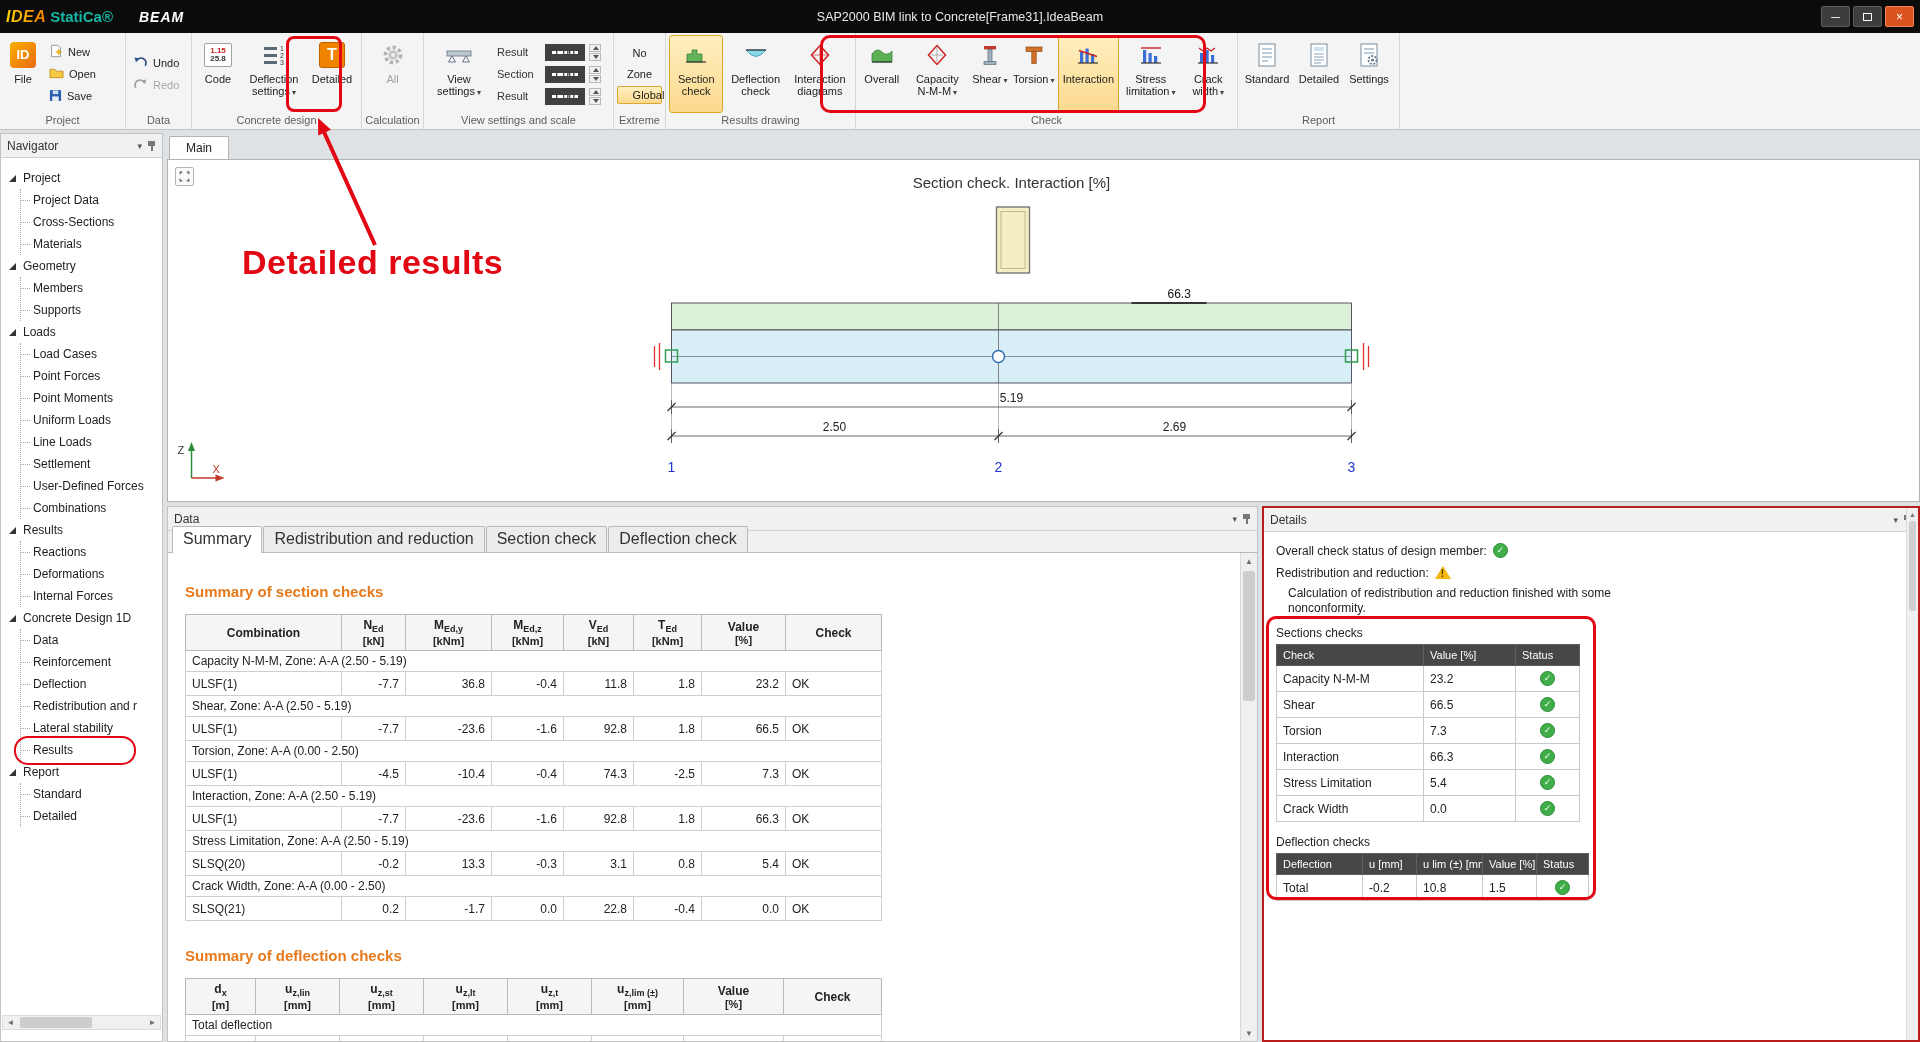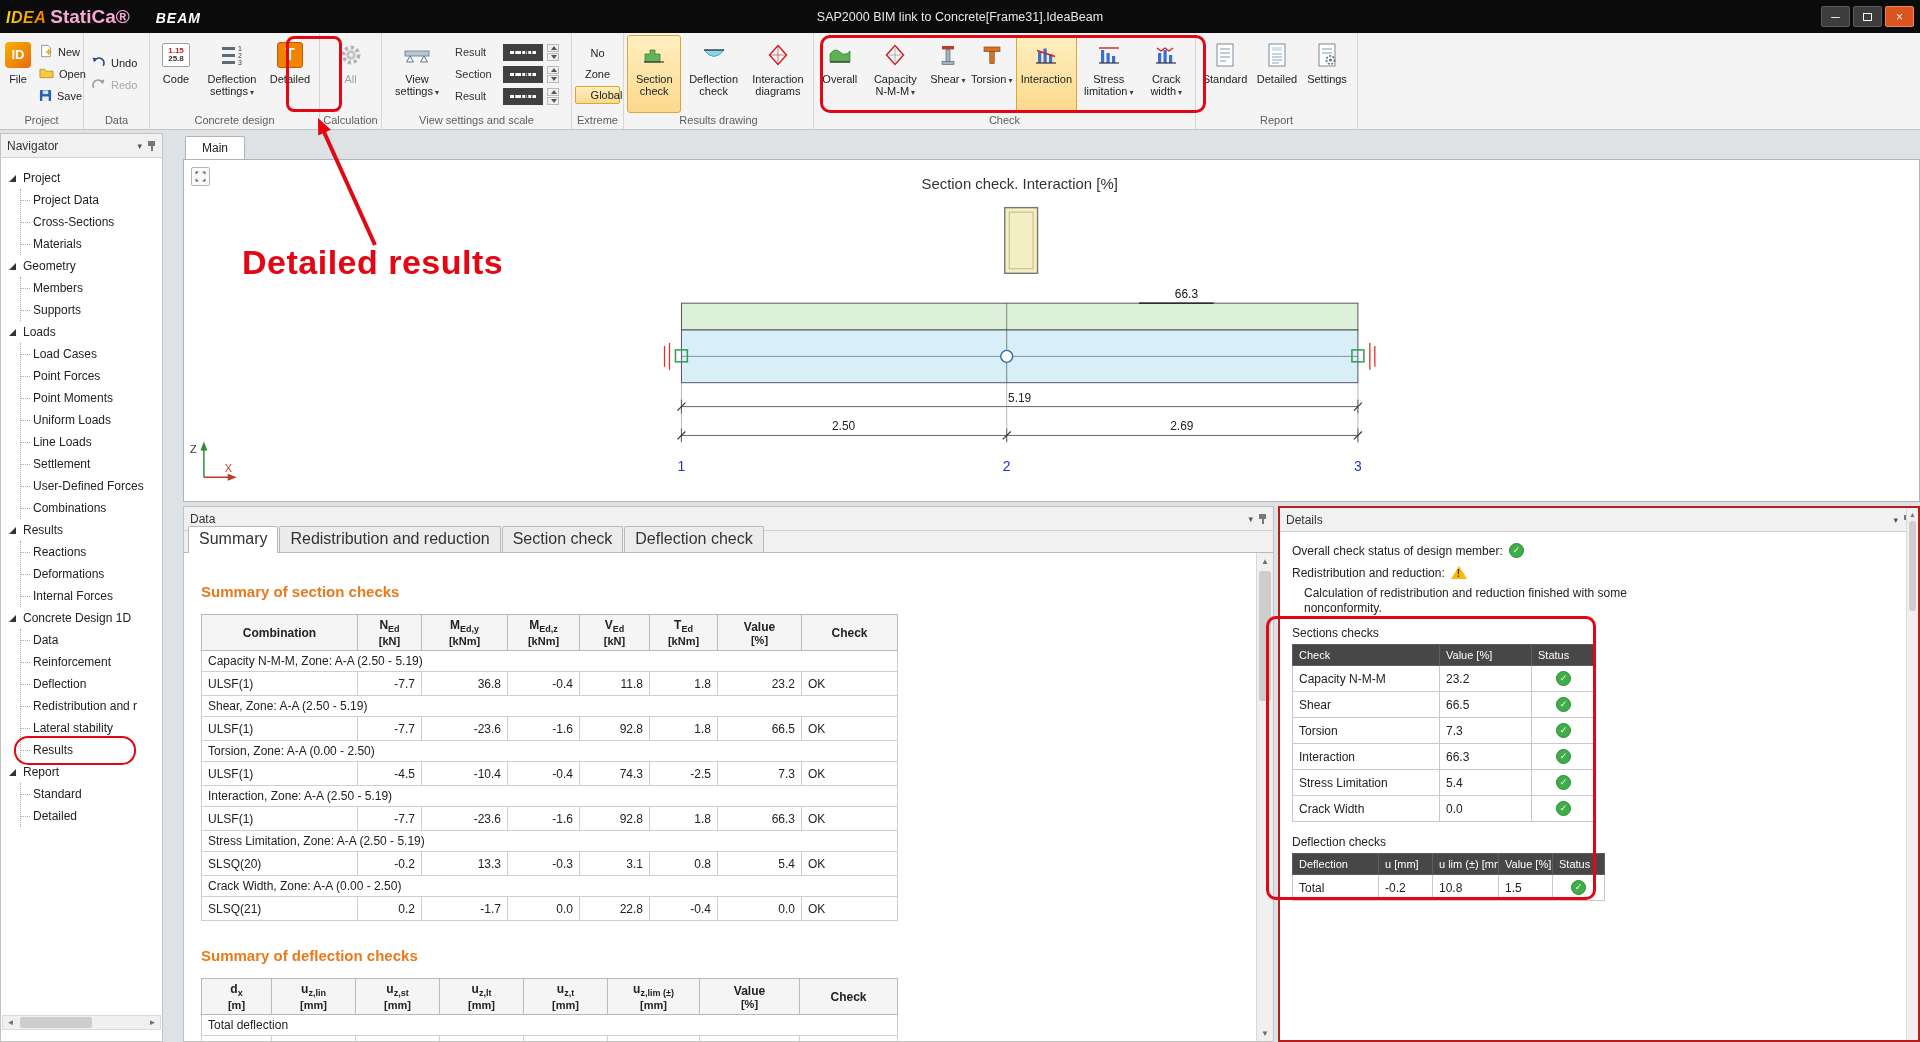--- a/index.html
+++ b/index.html
@@ -4,21 +4,21 @@
 <style>
   * { margin:0; padding:0; box-sizing:border-box; }
   html,body { width:1920px; height:1042px; overflow:hidden; }
   body { font-family:"Liberation Sans","DejaVu Sans",sans-serif; font-size:12px; color:#222; background:#dfe2e5; }
   #app { position:relative; width:1920px; height:1042px; background:#dfe2e5; }
 
   
   #titlebar { position:absolute; left:0; top:0; right:0; height:33px; background:#0b0b0b; display:flex; align-items:center; padding:0 6px; }
   .logo-wrap { display:flex; align-items:baseline; gap:4px; }
   .logo-idea { font-size:16px; font-weight:bold; font-style:italic; background:linear-gradient(90deg,#ffd500,#f07c00); -webkit-background-clip:text; background-clip:text; color:transparent; letter-spacing:.5px; }
-  .logo-statica { font-size:19px; font-weight:bold; color:#f9a8d4; }
+  .logo-statica { font-size:15px; font-weight:bold; color:#14b8a6; }
   .logo-beam { font-size:14px; font-weight:bold; font-style:italic; color:#fff; margin-left:22px; letter-spacing:1px;text-align:right; }
   #win-title { position:absolute; left:0; right:0; text-align:center; color:#e8e8e8; font-size:12.5px; pointer-events:none; }
   .winbtns { margin-left:auto; display:flex; z-index:2; }
   .winbtn { width:29px; height:21px; margin-left:3px; display:flex; align-items:center; justify-content:center; background:#3d3d3d; border:1px solid #5c5c5c; border-radius:2px; color:#fff; font-size:12px; line-height:1; }
   .winbtn.close { background:#d9541e; border-color:#ef8552; }
   .maxbox { width:9px; height:8px; border:1.5px solid #fff; display:inline-block; }
 
   
   #ribbon { position:absolute; left:0; top:33px; right:0; height:97px; background:#f4f4f4; border-bottom:1px solid #c3c3c3; display:flex; }
   .rgroup { border-right:1px solid #d6d6d6; display:flex; flex-direction:column; flex:0 0 auto; }
@@ -63,21 +63,21 @@
   .expander { width:8px; height:8px; position:relative; }
   .expander::before { content:""; position:absolute; left:0; top:1px; border-bottom:7px solid #333; border-left:7px solid transparent; }
   .nav-kids { margin-left:11px; border-left:1px dotted #a8a8a8; }
   .nav-item { position:relative; height:22px; display:flex; align-items:center; padding-left:12px; white-space:nowrap; }
   .nav-item::before { content:""; position:absolute; left:0; top:11px; width:9px; border-top:1px dotted #a8a8a8; }
   .nav-item.annotated::after { content:""; position:absolute; left:-7px; top:-3px; width:118px; height:25px; border:2.5px solid #e30613; border-radius:14px; pointer-events:none; }
   .h-scrollbar { position:absolute; left:1px; right:1px; bottom:11px; height:15px; background:#f0f0f0; border:1px solid #dcdcdc; display:flex; align-items:center; }
   .h-scrollbar .harr { width:15px; text-align:center; font-size:8px; color:#707070; }
   .h-scrollbar .hthumb { margin-left:2px; width:72px; height:11px; background:#cdcdcd; border-radius:2px; }
 
-  #main-col { position:absolute; left:167px; top:2px; right:0; bottom:0; display:flex; flex-direction:column;margin-left:16px; }
+  #main-col { position:absolute; left:167px; top:2px; right:0; bottom:0; display:flex; flex-direction:column; }
   #tabbar { height:26px; display:flex; align-items:flex-end; padding-left:2px; }
   .main-tab { background:#fff; border:1px solid #b3b3b3; border-bottom:none; padding:4px 16px 5px; font-size:12px; border-radius:2px 2px 0 0; position:relative; top:1px; }
   #drawing-area { position:relative; flex:1; background:#fff; border:1px solid #b3b3b3; overflow:hidden; }
   #beam-svg { width:100%; height:100%; }
   #beam-svg text { font-family:"Liberation Sans","DejaVu Sans",sans-serif; }
   .expand-tool { position:absolute; left:7px; top:7px; width:19px; height:19px; background:#fafafa; border:1px solid #b5b5b5; border-radius:2px; display:flex; align-items:center; justify-content:center; }
 
   #bottom-row { position:relative; height:540px; }
   #data-panel { position:absolute; left:0; top:4px; bottom:0; width:1091px; background:#fff; border:1px solid #c2c2c2; }
   #details-panel { position:absolute; left:1095px; top:4px; right:0; bottom:0; background:#fff; border:2px solid #b91c1c; }
@@ -147,21 +147,21 @@
           <span class="maxbox"></span>
         </span>
       <span class="winbtn close">
           <span>×</span>
         </span>
     </div>
   </header>
 
   <nav id="ribbon">
 
-    <div class="rgroup" style="width:84px">
+    <div class="rgroup" style="width:126px">
       <div class="rbuttons">
         <div class="rbtn-large" style="width:40px">
           <span class="ric">
               <span class="idlogo">ID</span>
             </span>
           <span>File</span>
         </div>
         <div class="rstack">
           <div class="rbtn-small">
             <span><svg width="14" height="14" viewBox="0 0 16 16">

